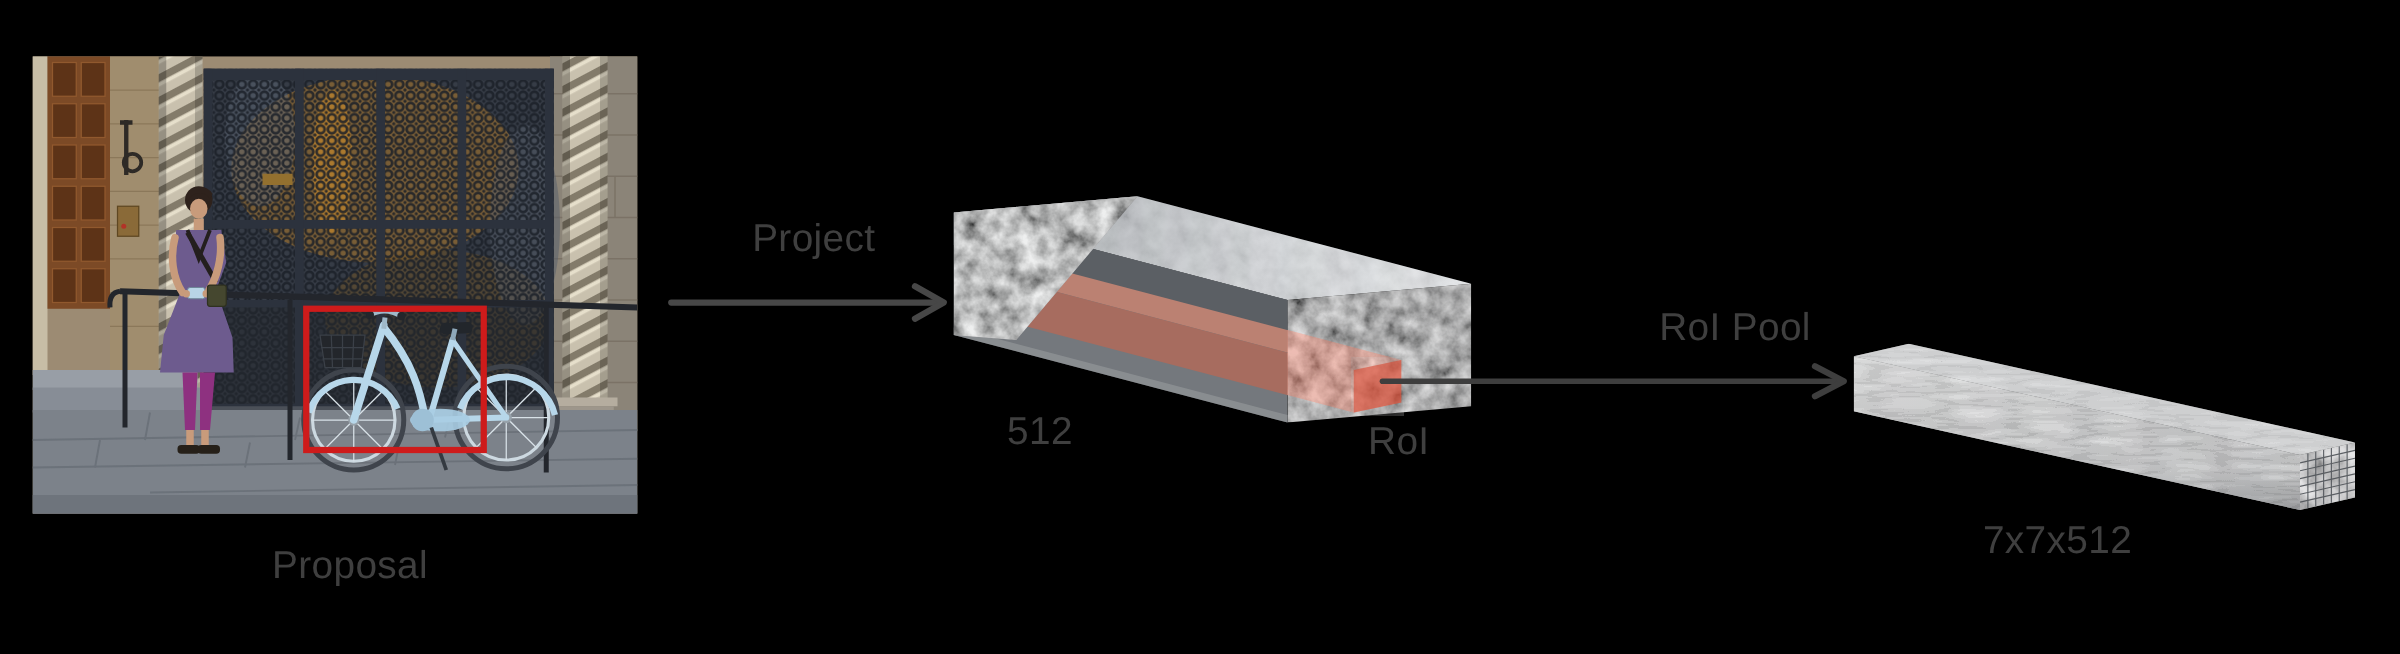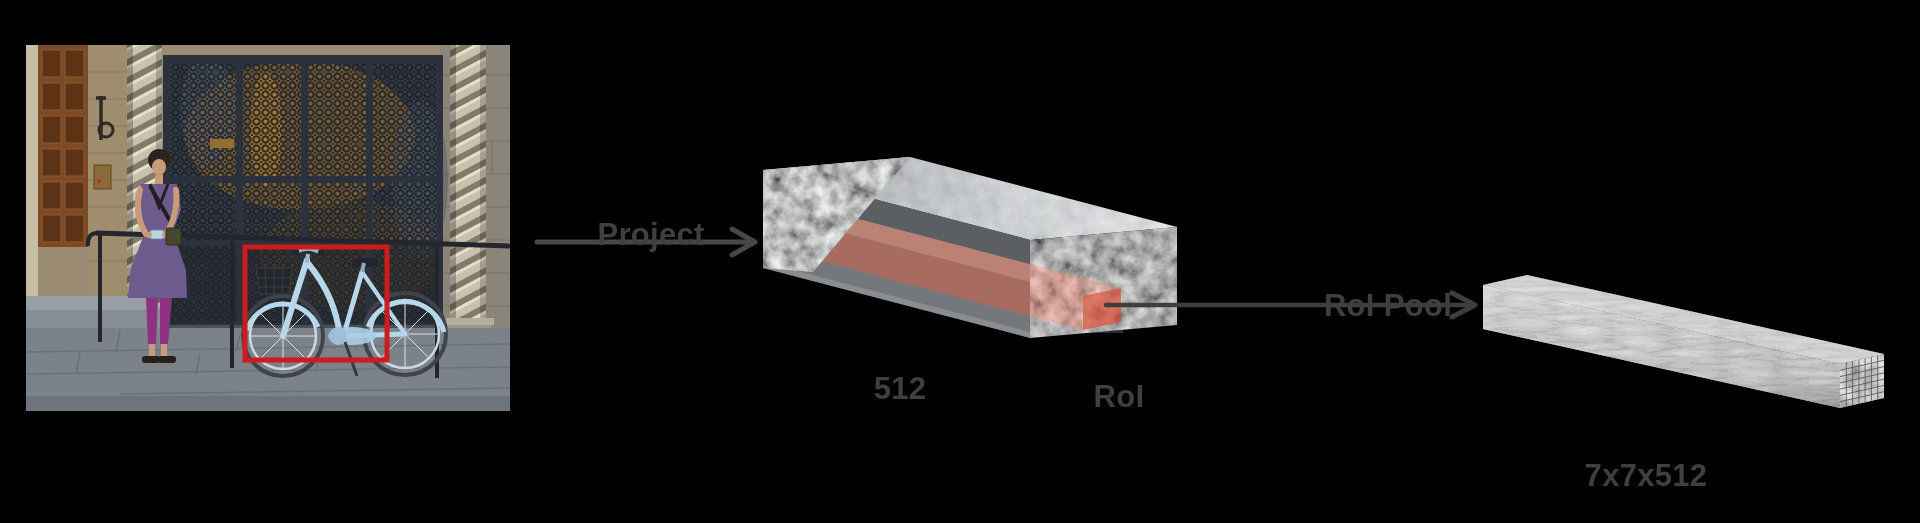--- a/index.html
+++ b/index.html
@@ -3,22 +3,22 @@
 <meta charset="utf-8">
 <style>
   html,body{margin:0;padding:0;background:#000;}
   .stage{
     position:relative;width:1920px;height:523px;background:#000000;
     font-family:"Liberation Sans",sans-serif;overflow:hidden;
   }
   .stage svg{position:absolute;left:0;top:0;}
   .lbl{
     position:absolute;transform:translateX(-50%);
-    font-size:31px;font-weight:700;line-height:1;color:#3f3f3f;
-    white-space:nowrap;letter-spacing:0.3px;user-select:none;margin-top:44px;
+    font-size:31px;font-weight:400;line-height:1;color:#3f3f3f;
+    white-space:nowrap;letter-spacing:0.3px;user-select:none;
   }
 </style>
 </head>
 <body>
 
 <div class="stage">
 <svg width="1920" height="523" viewBox="0 0 1920 523">
   <defs>
     <clipPath id="photoClip">
           <rect x="26" y="45" width="484" height="366"></rect>
@@ -371,18 +371,19 @@
         <line x1="1840" y1="376.6" x2="1884" y2="366.6"></line>
         <line x1="1840" y1="382.9" x2="1884" y2="372.9"></line>
         <line x1="1840" y1="389.1" x2="1884" y2="379.1"></line>
         <line x1="1840" y1="395.4" x2="1884" y2="385.4"></line>
         <line x1="1840" y1="401.7" x2="1884" y2="391.7"></line>
       </g>
     </g>
   </g>
 </svg>
 
+<div class="lbl" style="left:280px;top:436px">Proposal</div>
 <div class="lbl" style="left:651px;top:175px">Project</div>
-<div class="lbl" style="left:900px;top:329px">512</div>
+<div class="lbl" style="left:832px;top:329px">512</div>
 <div class="lbl" style="left:1119px;top:337px">RoI</div>
 <div class="lbl" style="left:1388px;top:246px">RoI Pool</div>
 <div class="lbl" style="left:1646px;top:416px">7x7x512</div>
 </div>
 
 </body></html>

